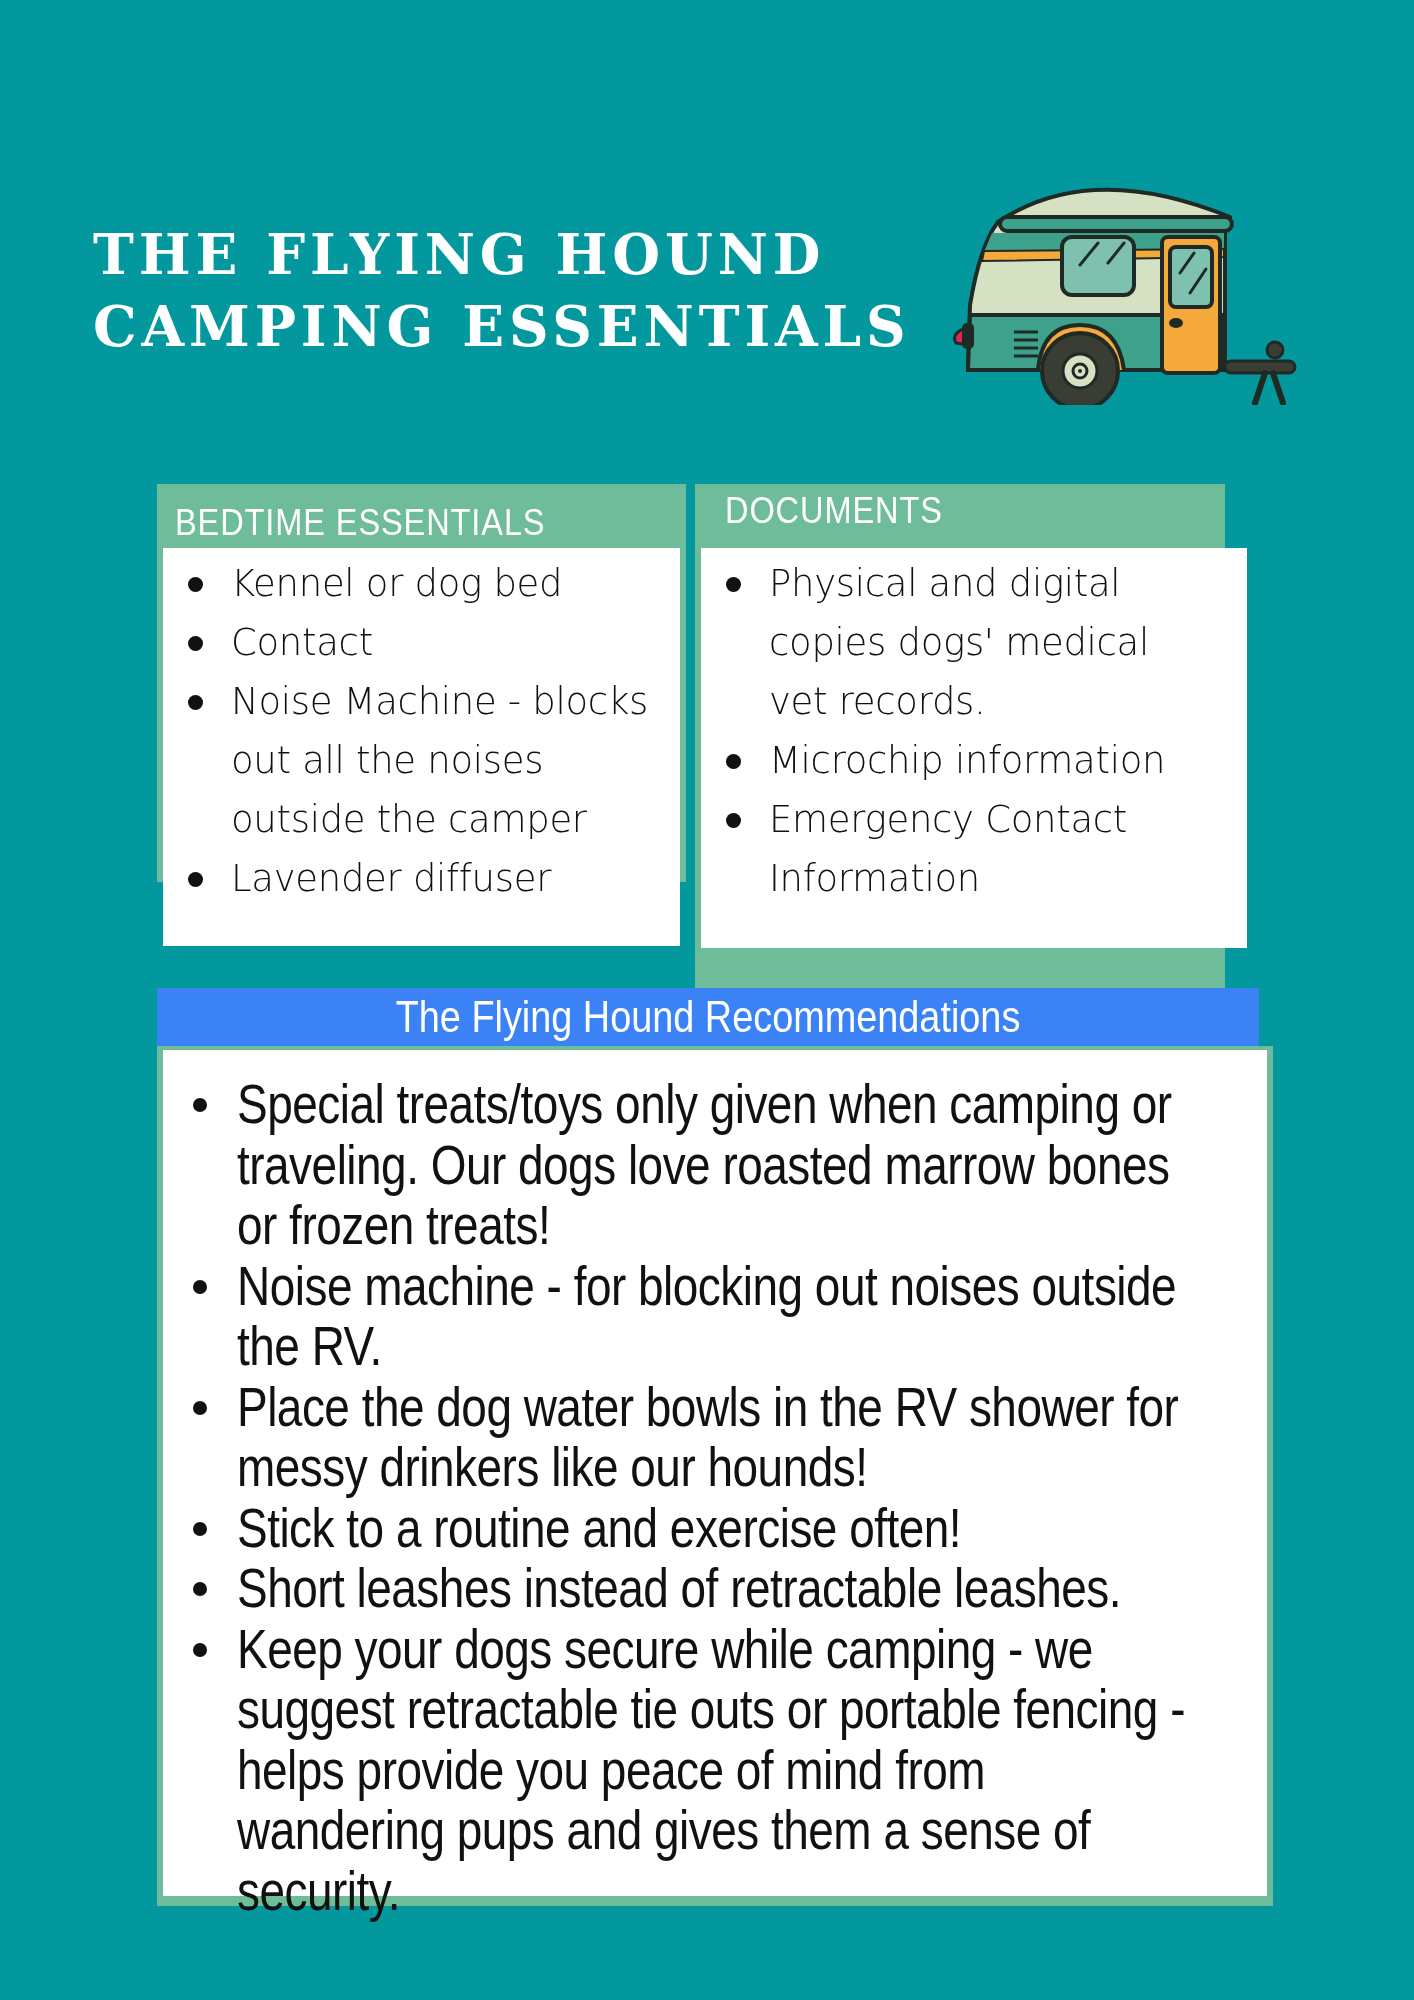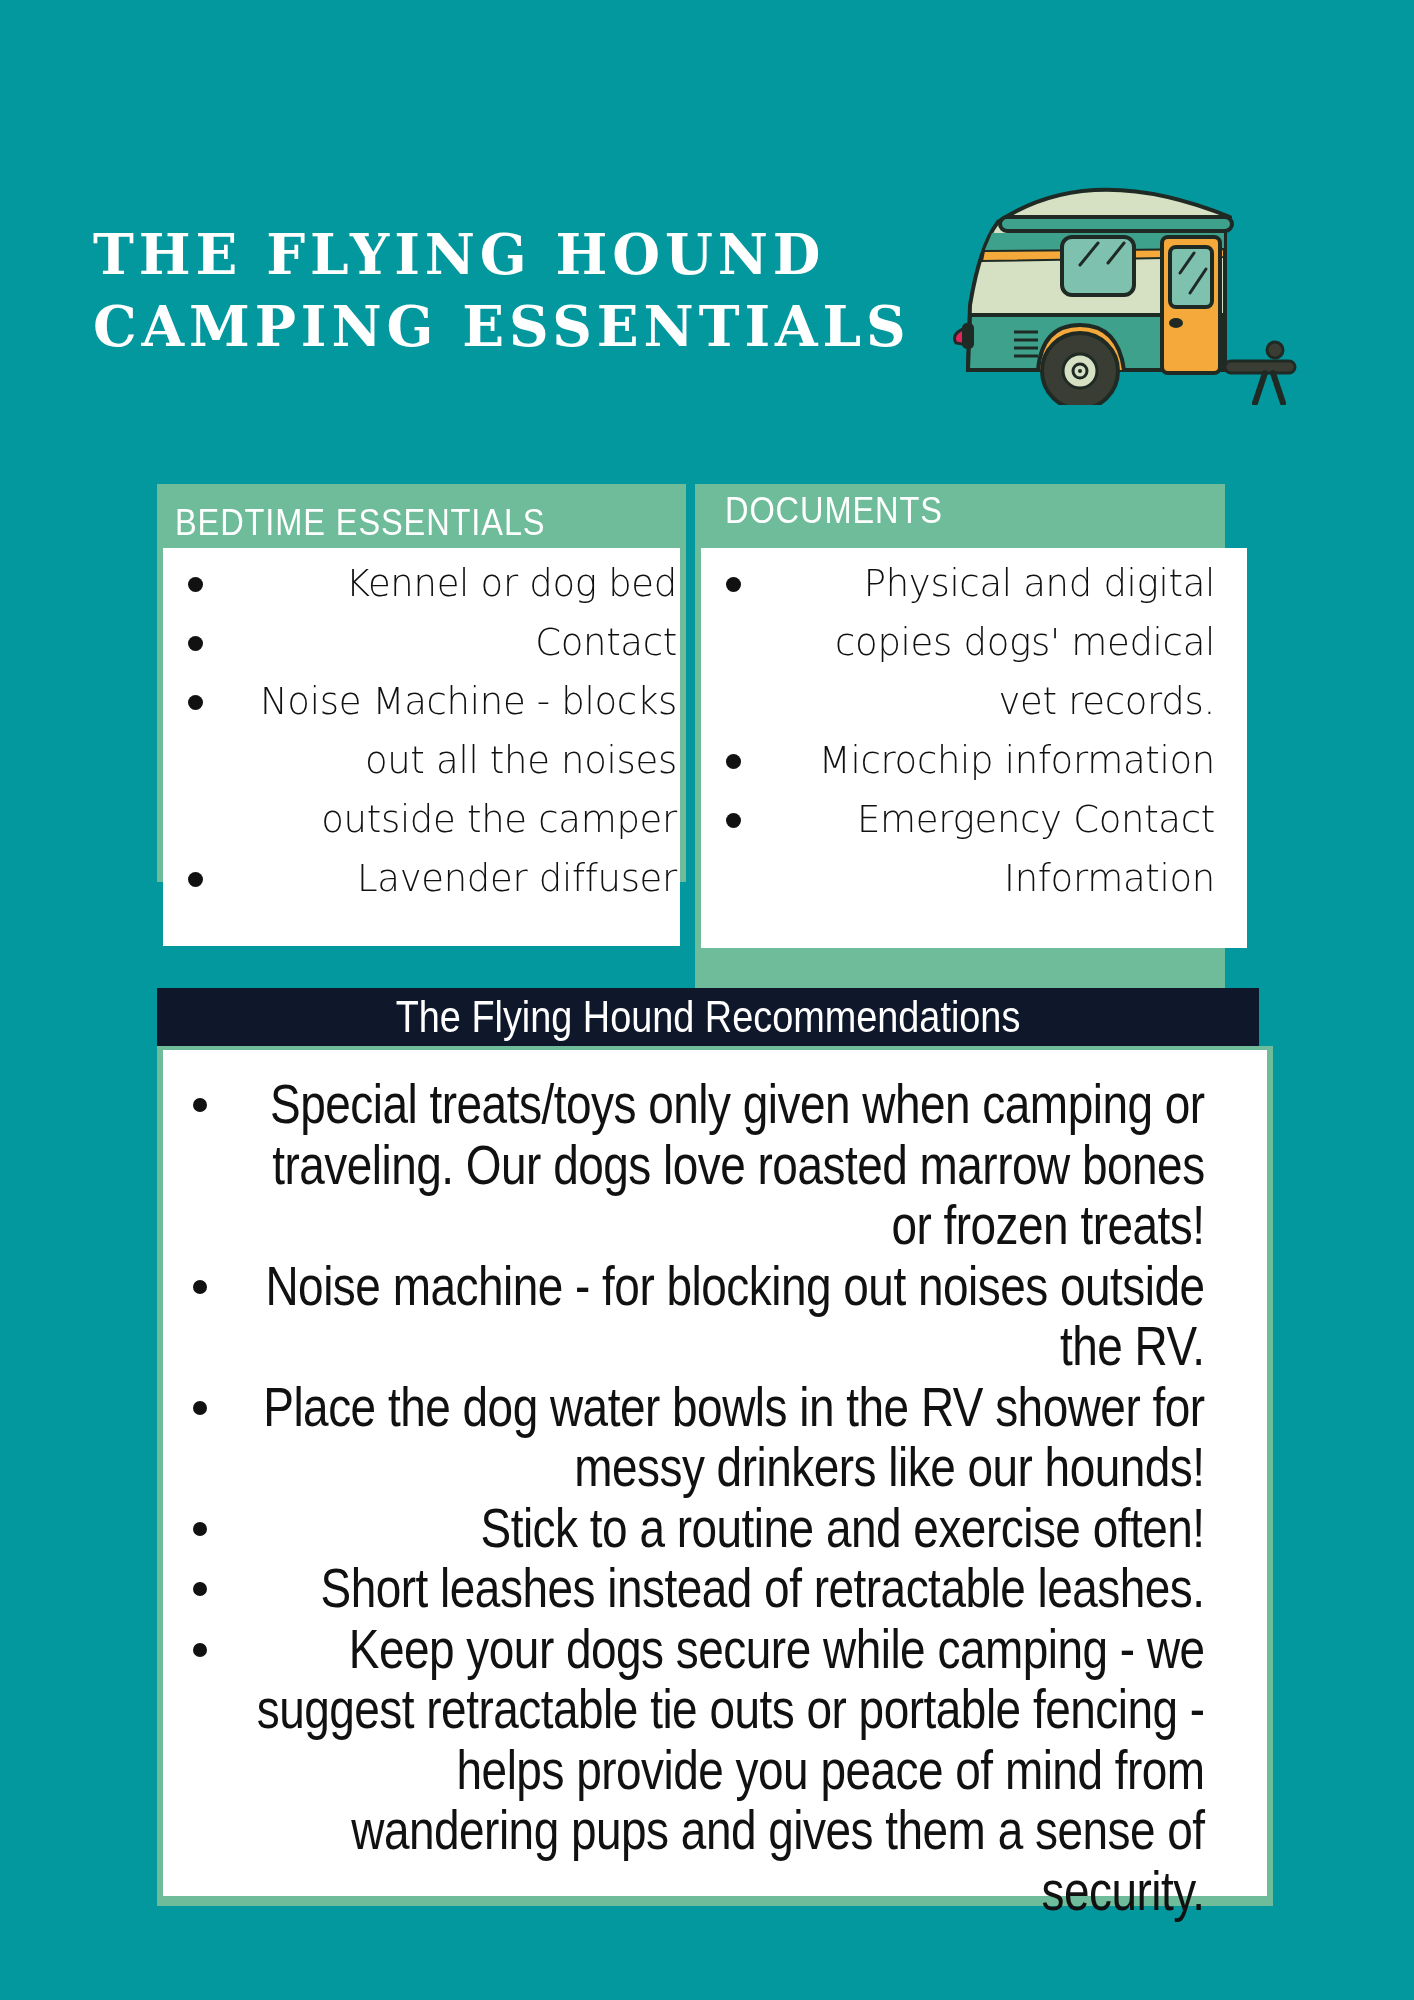--- a/index.html
+++ b/index.html
@@ -37,21 +37,21 @@
     }
     .card .body {
       position: absolute; background: #ffffff;
     }
     ul.list {
       list-style: none; margin: 0; padding: 0;
       color: #111111;
       font-family: "DejaVu Sans", "Liberation Sans", sans-serif;
       font-weight: 300;
     }
-    ul.list li { position: relative; text-align: right; }
+    ul.list li { position: relative; }
     ul.list li::before {
       content: ""; position: absolute;
       width: 15px; height: 15px; border-radius: 50%;
       background: #111111;
     }
 
     
     #bedtime { left: 157px; top: 484px; width: 529px; height: 398px; }
     #bedtime .hdr { top: 18px; left: 18px; font-size: 37px; letter-spacing: 1px; transform: scaleX(0.88); transform-origin: left top; }
     #bedtime .body { left: 6px; top: 64px; width: 517px; height: 398px; }
@@ -63,21 +63,21 @@
     #documents { left: 695px; top: 484px; width: 530px; height: 532px; }
     #documents .hdr { top: 6px; left: 30px; font-size: 37px; letter-spacing: 1px; transform: scaleX(0.88); transform-origin: left top; }
     #documents .body { left: 6px; top: 64px; width: 518px; height: 400px; padding-left: 28px; }
     #documents ul.list { position: absolute; left: 24px; top: 6px; width: 490px; }
     #documents ul.list li { font-size: 37px; line-height: 59px; padding-left: 44px; letter-spacing: -0.3px; }
     #documents ul.list li::before { left: 1px; top: 23px; }
 
     
     #recs-hdr {
       position: absolute; left: 157px; top: 988px; width: 1102px; height: 58px;
-      background: #0f172a;
+      background: #3b82f6;
     }
     #recs-hdr .hdr-text {
       position: absolute; left: 0; right: 0; top: 4px;
       text-align: center; color: #ffffff;
       font-family: "Liberation Sans", "DejaVu Sans", sans-serif;
       font-size: 44px; line-height: 50px;
       white-space: nowrap;
       transform: scaleX(0.86); transform-origin: center top;
     }
     #recs {

